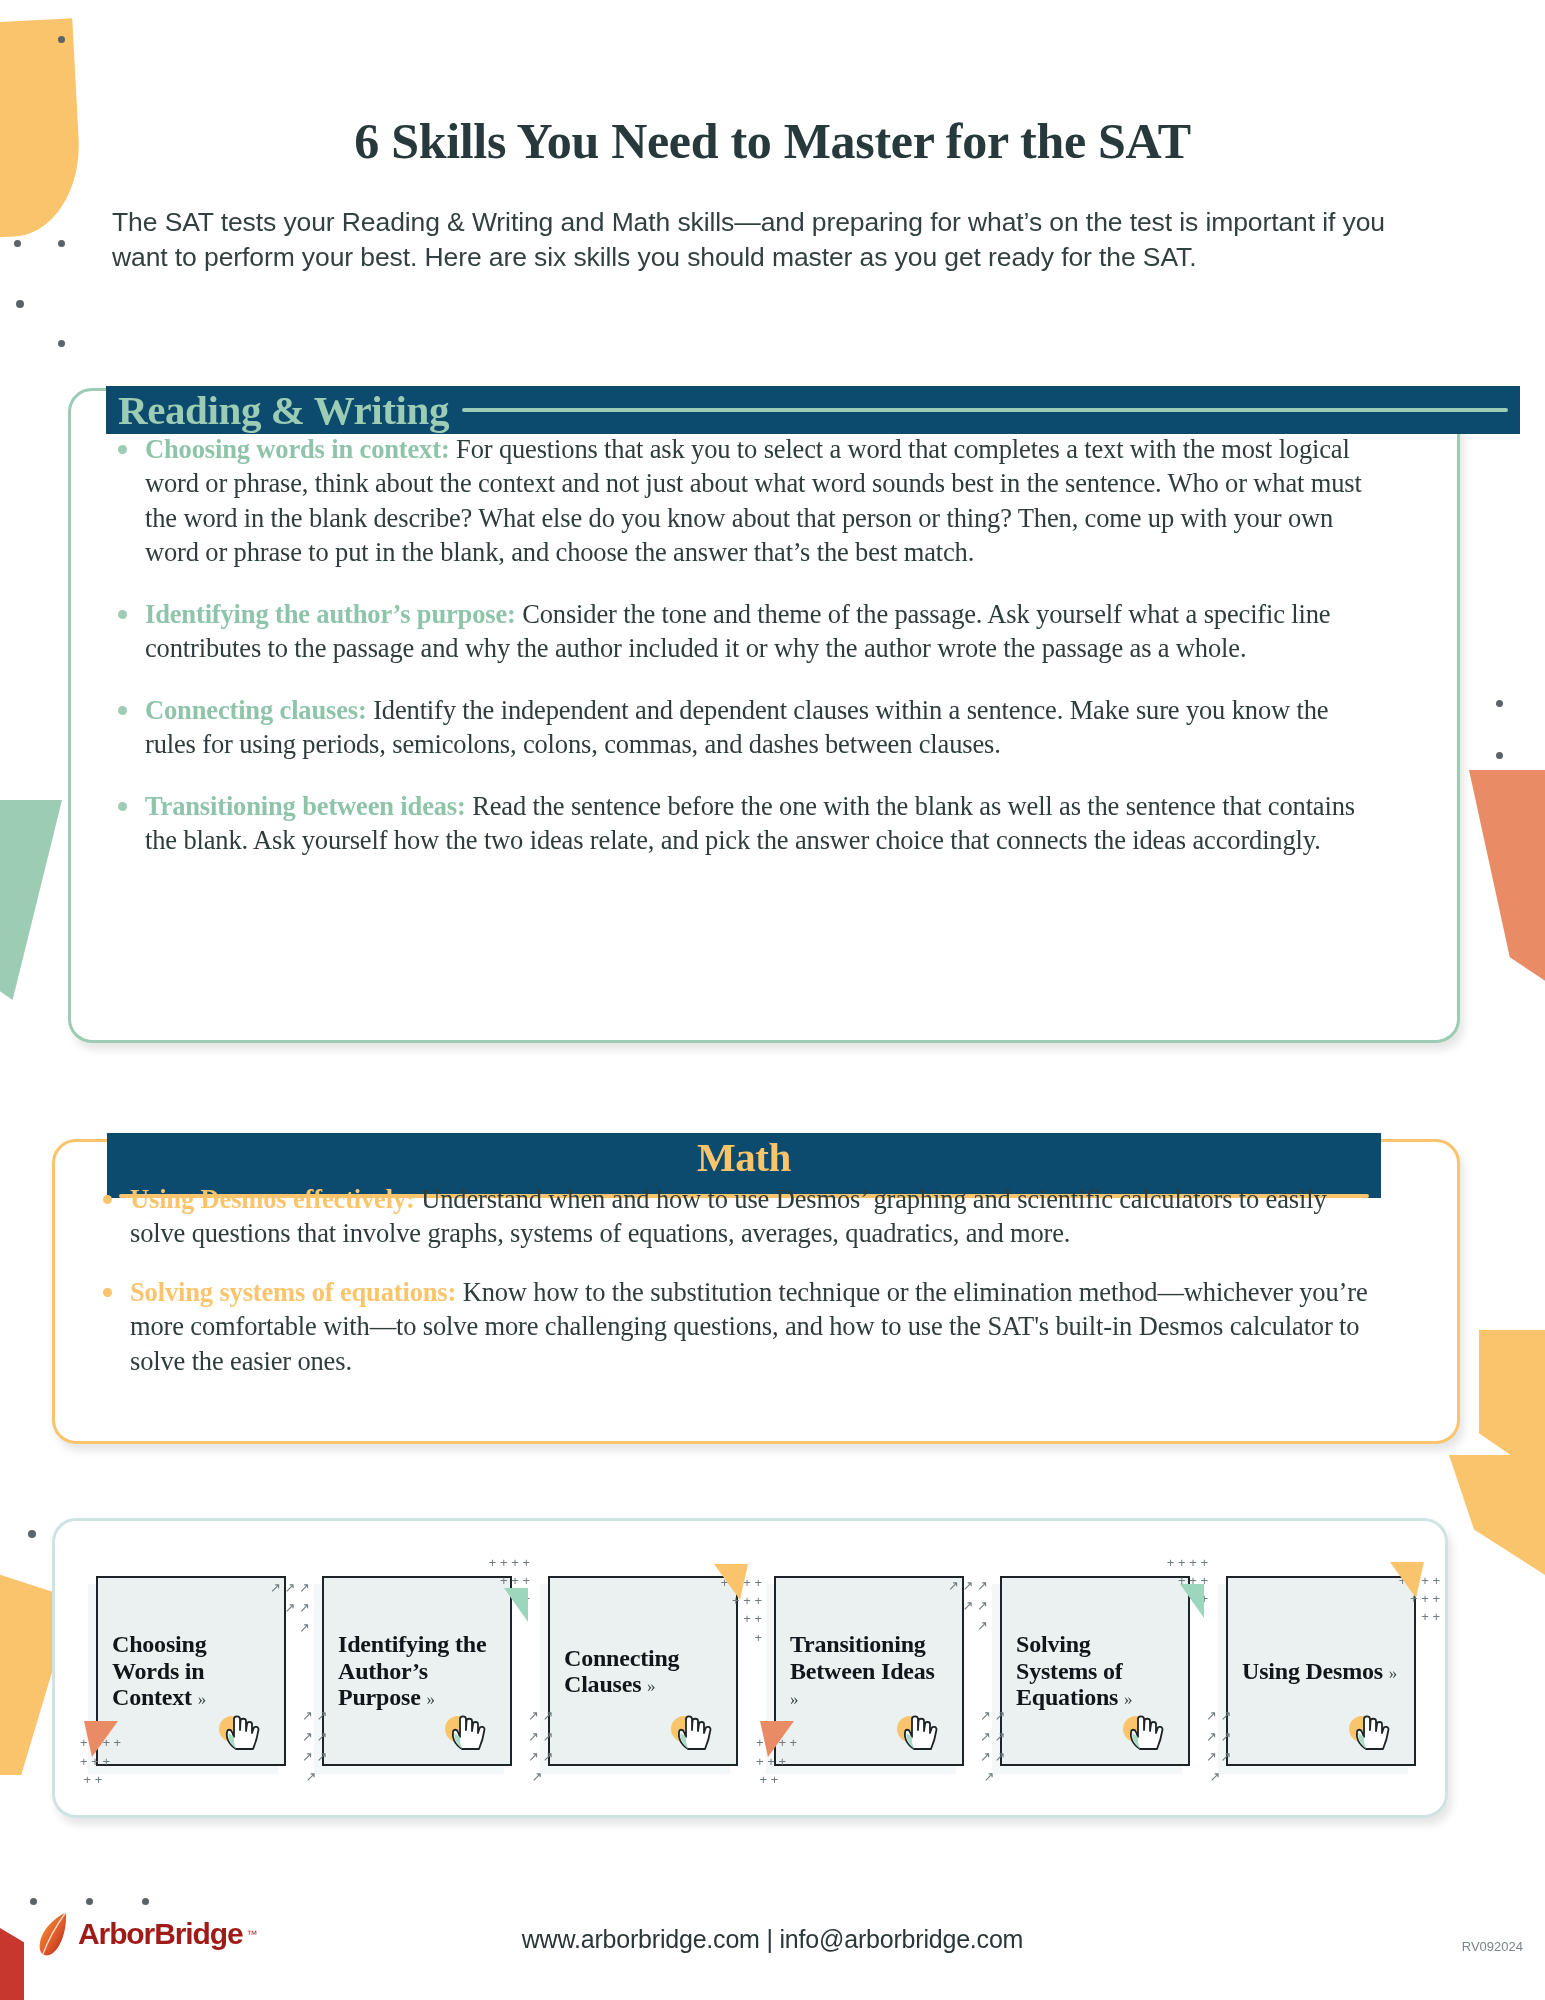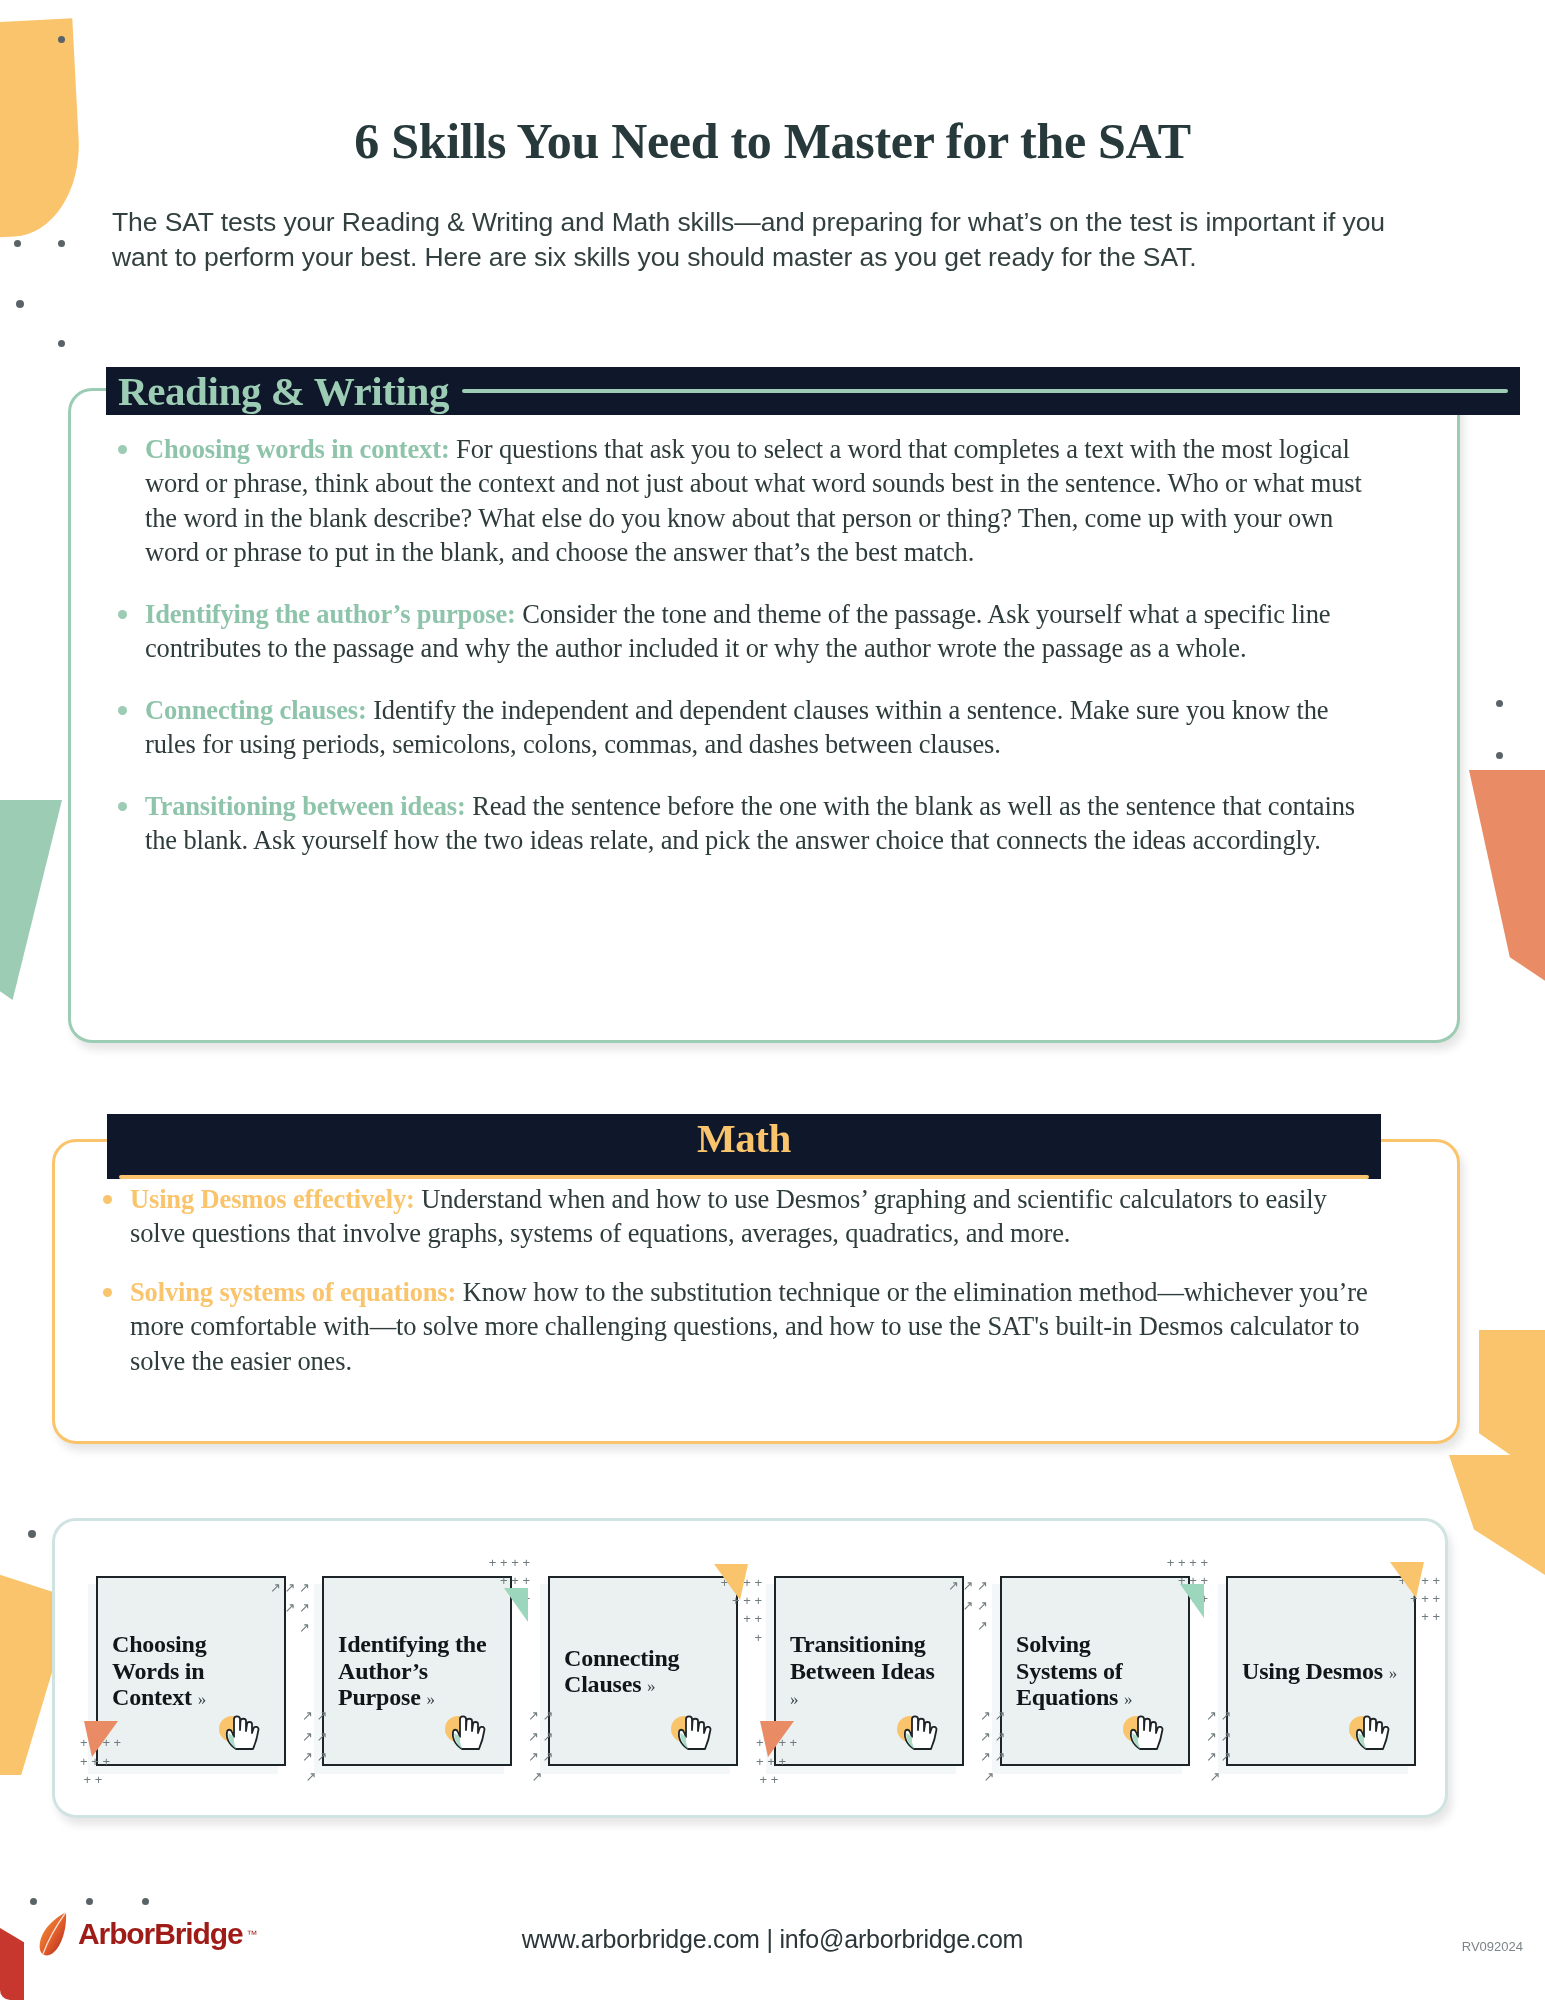--- a/index.html
+++ b/index.html
@@ -7,21 +7,20 @@
     width: 1545px; height: 2000px;
     background: #ffffff;
     font-family: "Liberation Sans", sans-serif;
     overflow: hidden;
   }
   .page {
     position: relative;
     width: 1545px; height: 2000px;
     background: #ffffff;
     overflow: hidden;
-    border-radius: 10px;
   }
 
   
   .deco { position: absolute; pointer-events: none; }
 
   .shape-yellow-tl {
     left: -72px; top: 22px;
     width: 150px; height: 215px;
     background: #f9c46c;
     border-radius: 0 0 46% 8px / 0 0 44% 8px;
@@ -101,26 +100,27 @@
   }
   .section.learn {
     left: 52px; top: 1518px; width: 1396px; height: 300px;
     border: 3px solid #cfe4e2;
   }
 
   
   .sec-head {
     position: absolute;
     display: flex; align-items: center; gap: 13px;
-    background: #0f172a;
+    background: #0c4a6e;
     padding: 0 12px;
     font-family: "Liberation Serif", serif;
     font-weight: bold;
     letter-spacing: -0.4px;
     white-space: nowrap;
+    margin-top: 19px;
   }
   .sec-head .rule {
     display: block;
     height: 4px;
     border-radius: 2px;
   }
   .head-rw   { left: 106px; top: 367px; font-size: 41px; color: #9cccb4; }
   .head-rw .rule { width: 1046px; background: #9cccb4; }
   .head-math { left: 107px;  top: 1114px; font-size: 41px; color: #f9c46c; flex-direction: column; }
   .head-math .rule { width: 1250px; background: #f9c46c; }

